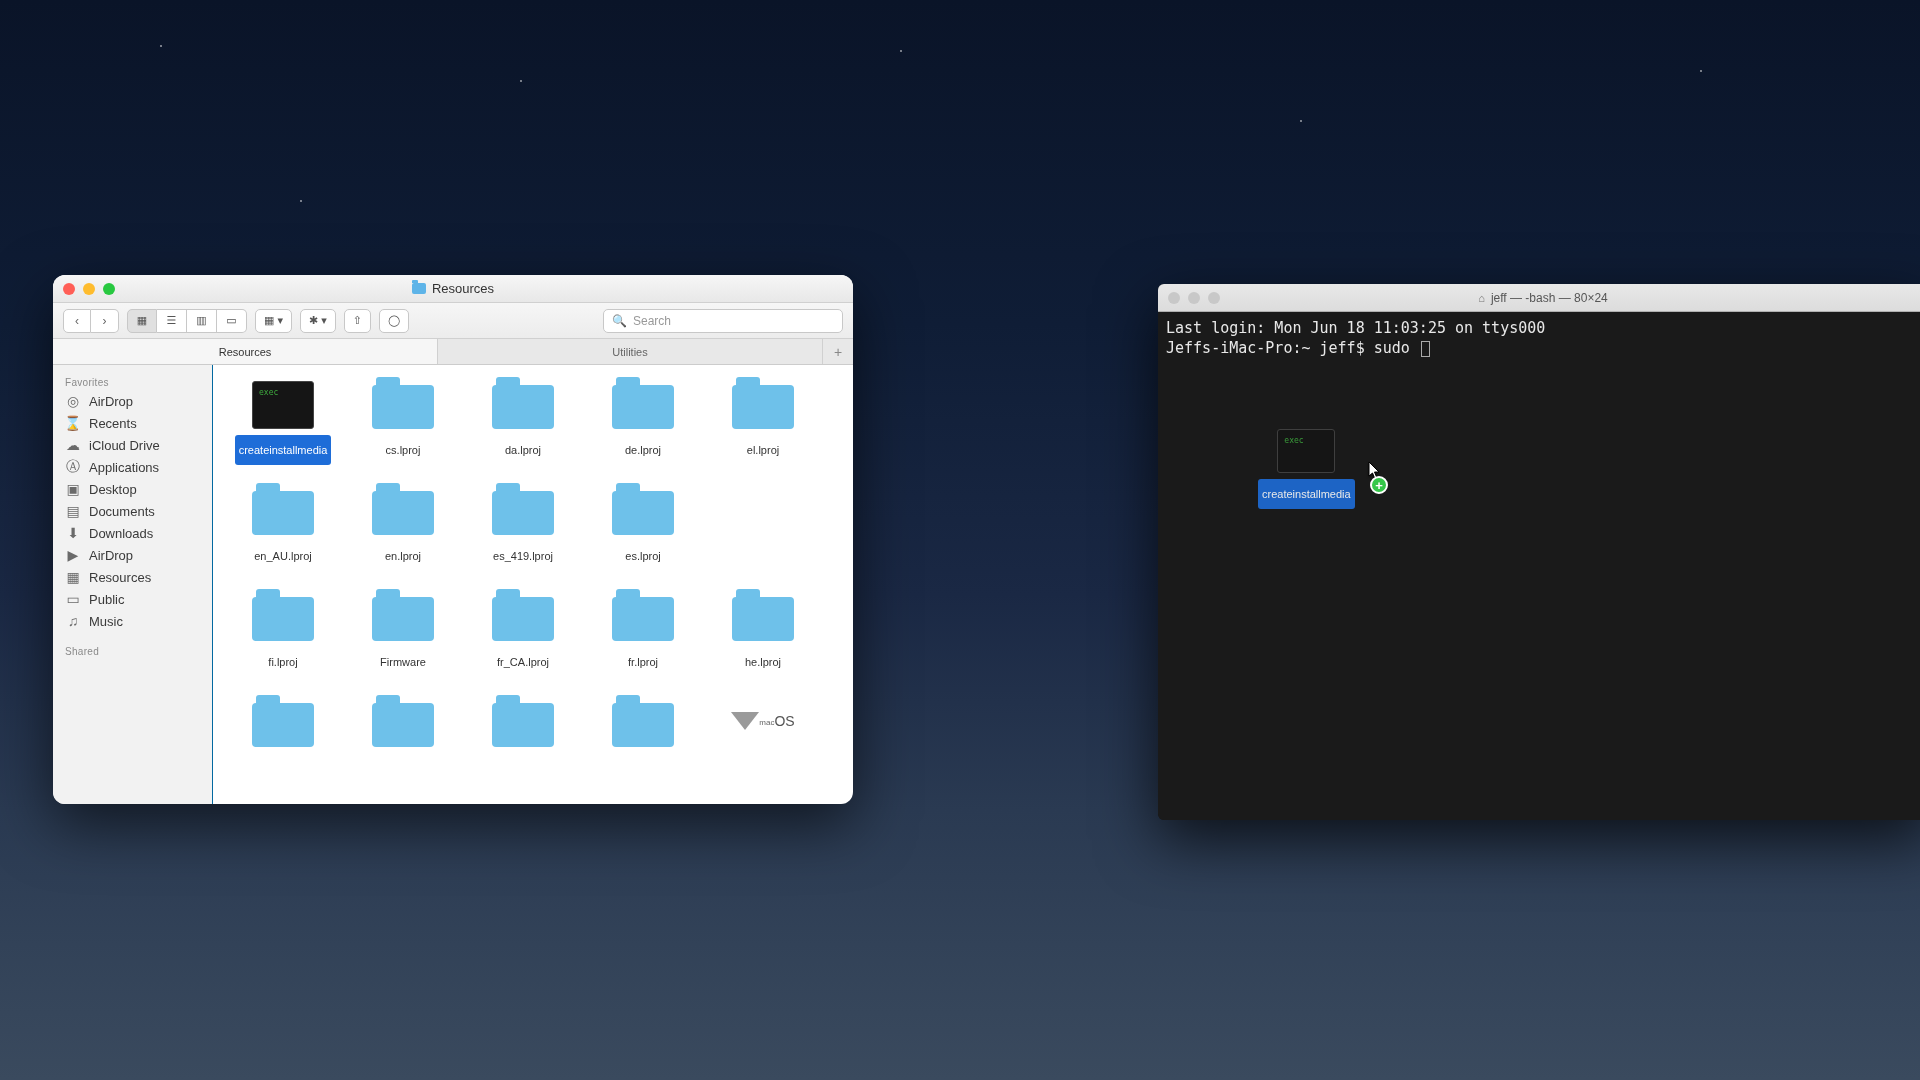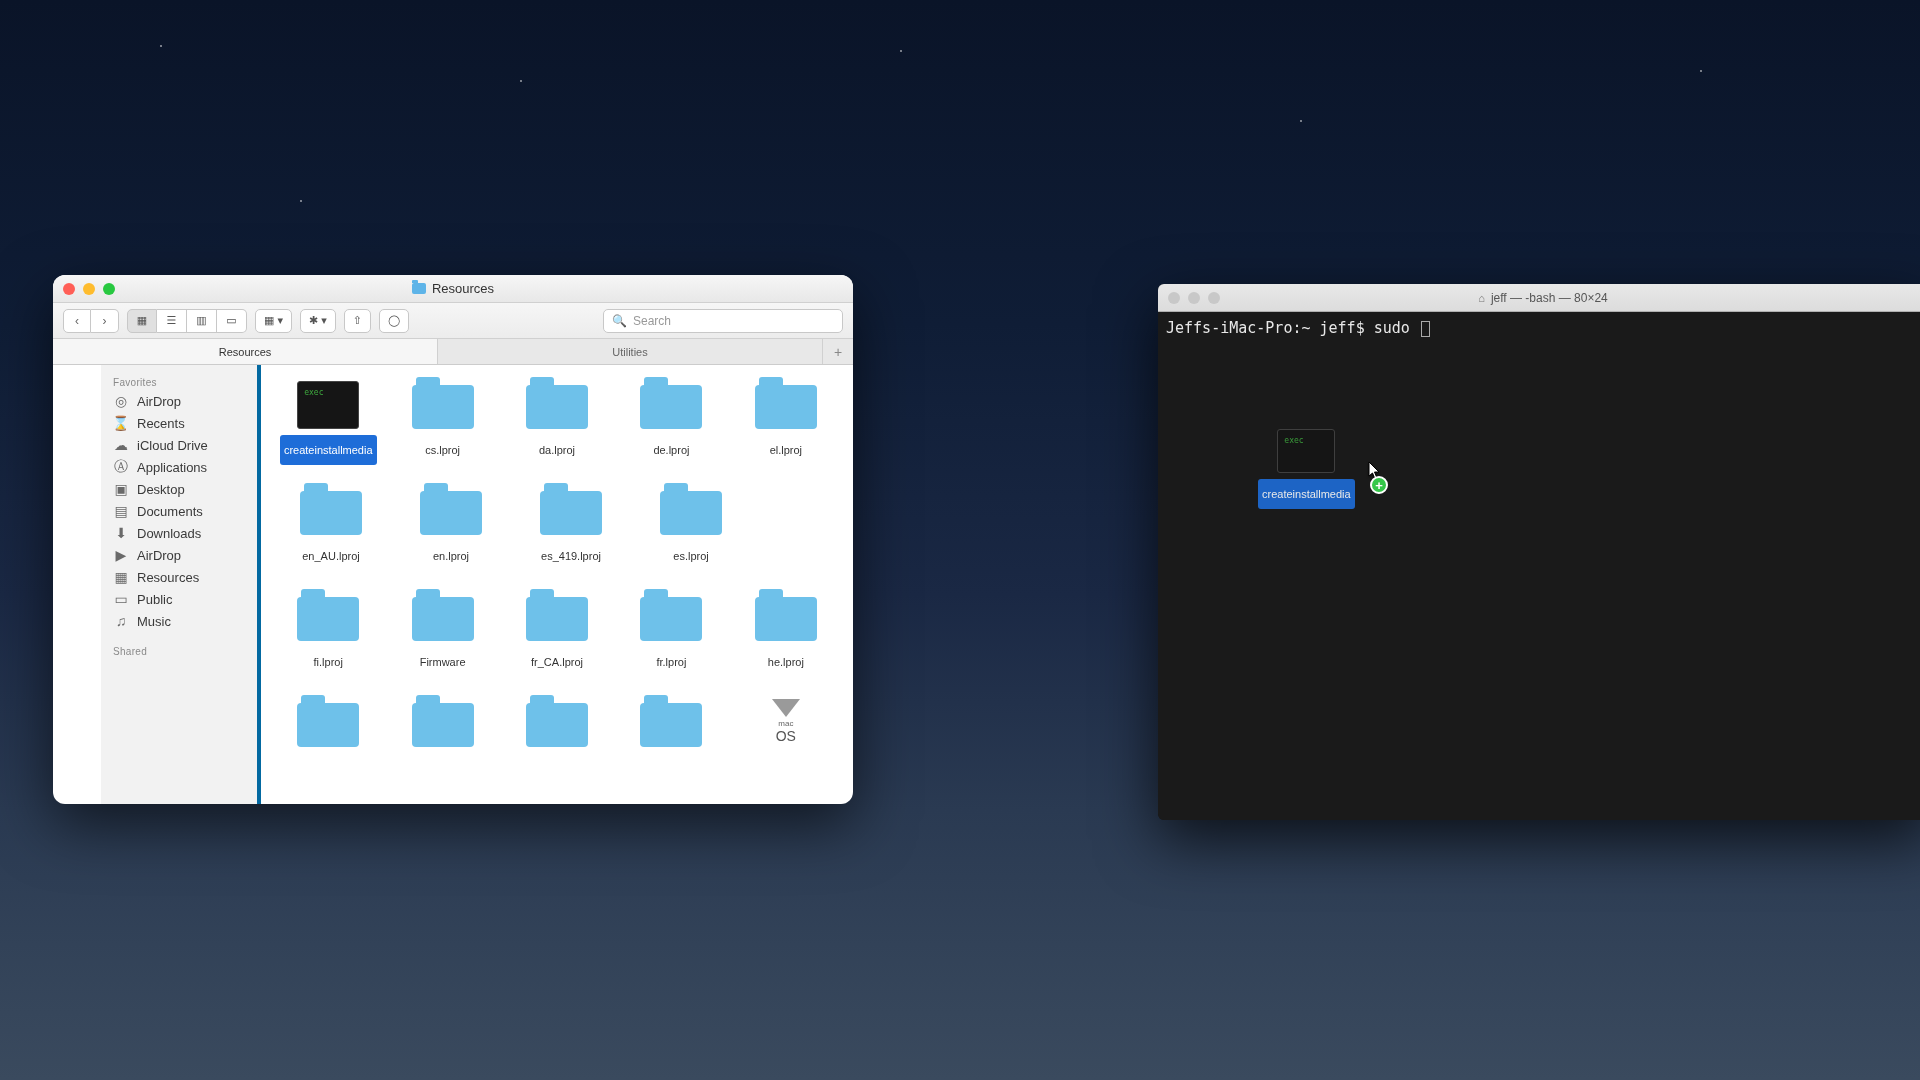--- a/index.html
+++ b/index.html
@@ -78,22 +78,22 @@
 }
 .tab {
   flex:1; display:flex; align-items:center; justify-content:center;
   font-size:11px; color:#666; border-right:1px solid #d0d0d0;
 }
 .tab.active { background:#f6f6f6; color:#333; }
 .tab-add { width:30px; display:flex; align-items:center; justify-content:center; color:#888; font-size:14px; }
 
 .finder-body { flex:1; display:flex; overflow:hidden; }
 .sidebar {
-  width: 160px; background:#f2f2f2; border-right:4px solid #0369a1;
-  padding: 8px 0; font-size:12px; overflow:hidden;margin-left:48px;
+  width: 160px; background:#f2f2f2; border-right:1px solid #0369a1;
+  padding: 8px 0; font-size:12px; overflow:hidden;
 }
 .sidebar-section { font-size:10px; color:#8a8a8a; padding:4px 12px 2px; letter-spacing:0.3px; }
 .sidebar-item {
   display:flex; align-items:center; gap:8px; padding:3px 12px; color:#3a3a3a; font-size:13px;
 }
 .sb-icon { width:16px; height:16px; display:flex; align-items:center; justify-content:center; color:#6a6a6a; font-size:14px; }
 
 .file-grid {
   flex:1; padding: 12px 10px; overflow:hidden;
 }
@@ -101,21 +101,21 @@
 .grid-cell { width: 120px; display:flex; flex-direction:column; align-items:center; gap:6px; }
 .folder-icon {
   width: 62px; height: 44px; background:#6ec1ea; border-radius:4px; position:relative; margin-top:8px;
 }
 .folder-icon::before { content:''; position:absolute; top:-8px; left:4px; width:24px; height:8px; background:#6ec1ea; border-radius:3px 3px 0 0; }
 .exec-icon {
   width: 62px; height: 48px; background:#151515; border:1px solid #444; border-radius:3px; position:relative; margin-top:4px;
 }
 .exec-icon::after { content:'exec'; position:absolute; top:6px; left:6px; font-size:8px; color:#3ea93e; font-family:monospace; }
 .macos-icon {
-  width:60px; height:52px; display:flex; flex-direction:column; align-items:center; justify-content:center;
+  width:60px; height:52px; display:flex; flex-direction:row; align-items:center; justify-content:center;
 }
 .macos-arrow { width:0; height:0; border-left:14px solid transparent; border-right:14px solid transparent; border-top:18px solid #9a9a9a; }
 .macos-text { font-size:8px; color:#666; margin-top:2px; }
 .macos-os { font-size:14px; color:#555; font-weight:500; }
 .file-label { font-size:11px; color:#333; text-align:center; padding:9px 4px; border-radius:3px; max-width:100px; word-break:break-word; }
 .file-label.selected { background:#1e6dd8; color:#fff; }
 
 
 .terminal {
   position: absolute;
@@ -351,20 +351,21 @@
       <div class="tl-dim"></div>
       <div class="tl-dim"></div>
       <div class="tl-dim"></div>
     </div>
     <div class="term-title">
       <span class="home-icon">⌂</span>
       <span>jeff — -bash — 80×24</span>
     </div>
   </div>
   <div class="term-body">
+    <div>Last login: Mon Jun 18 11:03:25 on ttys000</div>
     <div>
       <span>Jeffs-iMac-Pro:~ jeff$ </span><span>sudo </span><span class="term-cursor"></span>
     </div>
   </div>
 </div>
 
 <div class="drag-ghost">
   <div class="exec-icon"></div>
   <div class="file-label selected">createinstallmedia</div>
 </div>

